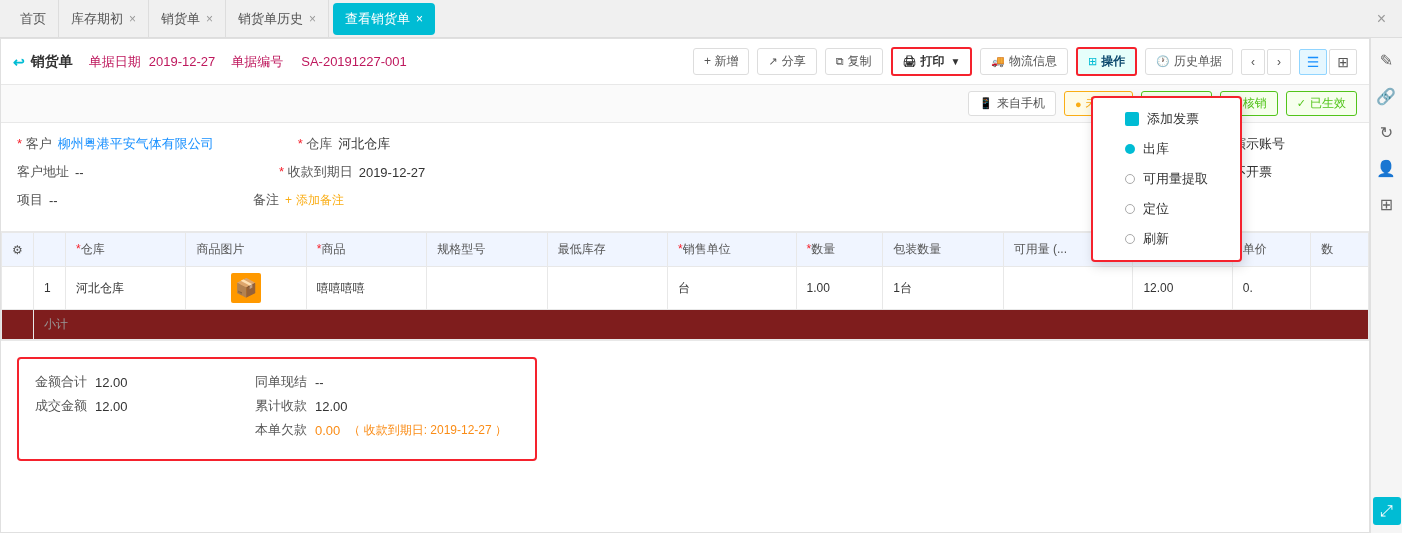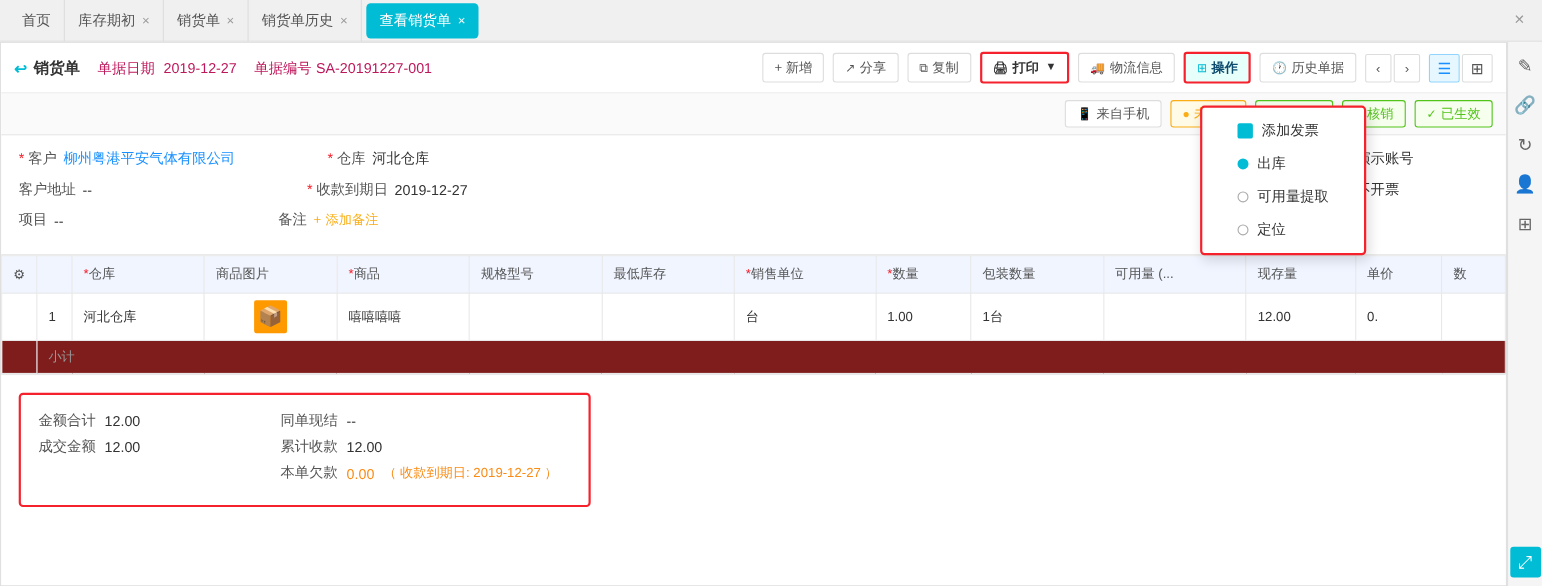--- a/index.html
+++ b/index.html
@@ -157,21 +157,21 @@
         <span class="doc-title-icon">↩</span>
         <span>销货单</span>
       </div>
       <div class="doc-meta">
         <span>
           <span>单据日期</span>
           <span style="margin-left:4px;">2019-12-27</span>
         </span>
         <span>
           <span>单据编号</span>
-          <span style="margin-left:0;">SA-20191227-001</span>
+          <span style="margin-left:14px;">SA-20191227-001</span>
         </span>
       </div>
       <div class="doc-actions">
         <div class="action-btn">
           <span>+ 新增</span>
         </div>
         <div class="action-btn">
           <span style="font-size:11px;">↗</span>
           <span>分享</span>
         </div>
@@ -370,20 +370,24 @@
       <span>出库</span>
     </div>
     <div class="menu-item">
       <span class="menu-dot empty"></span>
       <span>可用量提取</span>
     </div>
     <div class="menu-item">
       <span class="menu-dot empty"></span>
       <span>定位</span>
     </div>
+    <div class="menu-item">
+      <span class="menu-dot empty"></span>
+      <span>刷新</span>
+    </div>
   </div>
 
   <div class="right-sidebar">
     <div class="sidebar-icon">✎</div>
     <div class="sidebar-icon">🔗</div>
     <div class="sidebar-icon">↻</div>
     <div class="sidebar-icon">👤</div>
     <div class="sidebar-icon">⊞</div>
     <div class="sidebar-icon teal" style="margin-top:auto; background:#00bcd4; color:#fff;">⤢</div>
   </div>

